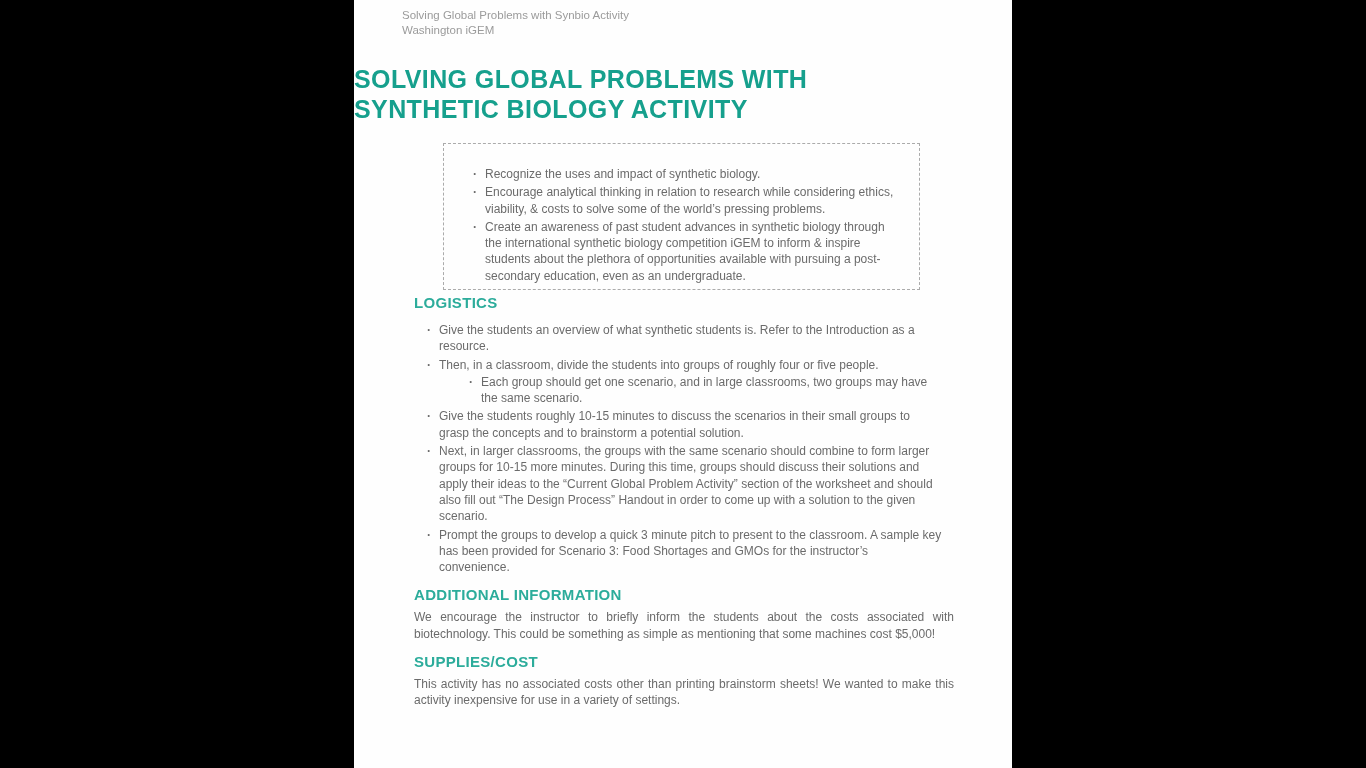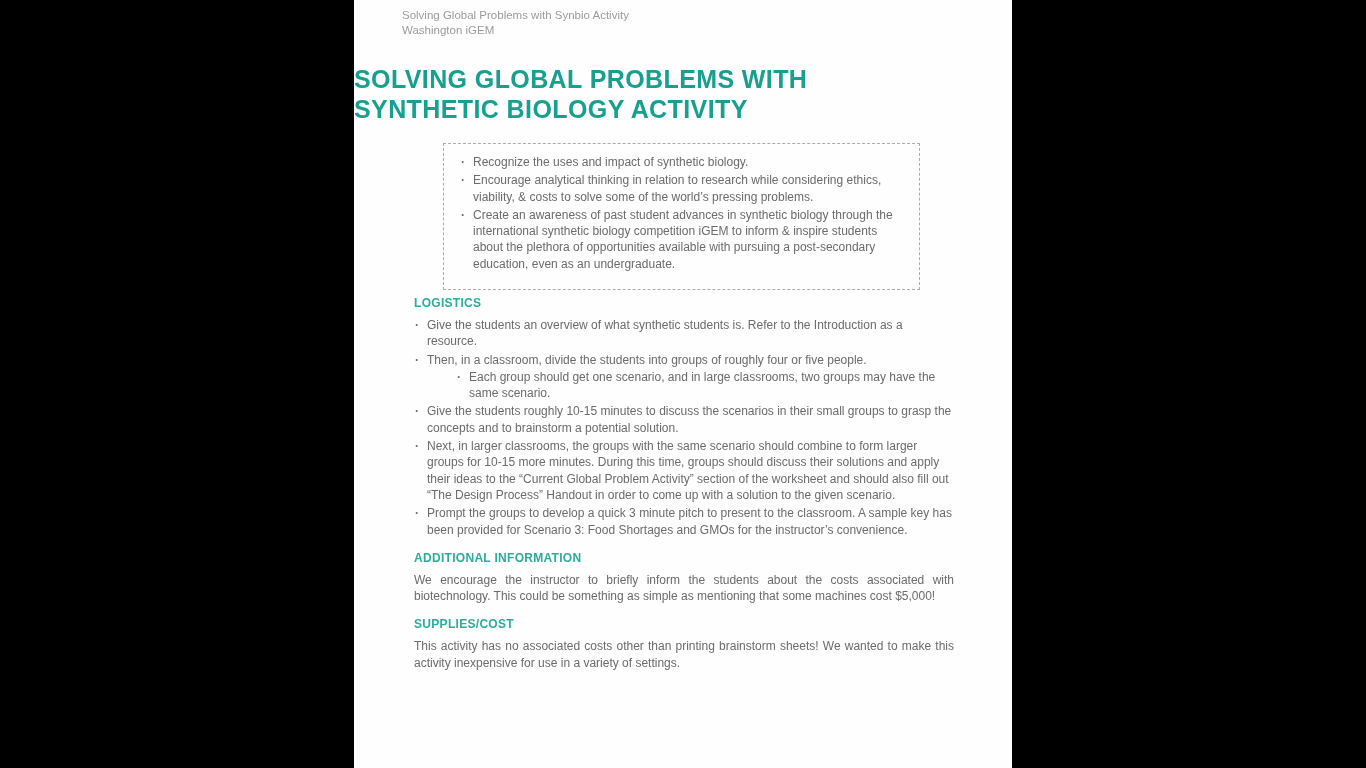--- a/index.html
+++ b/index.html
@@ -58,28 +58,28 @@
     position: absolute;
     left: 60px;
     top: 296px;
     width: 540px;
     color: #6b6b6b;
     font-size: 12px;
     line-height: 16.3px;
   }
   .section-heading {
     margin: 0 0 7px 0;
-    font-size: 12px;
+    font-size: 15px;
     line-height: 14px;
     font-weight: bold;
     color: #2CAC9B;
     letter-spacing: 0.3px;
   }
   .section-heading.spaced { margin-top: 13px; }
-  ul.bullets { margin: 0; padding: 0; list-style: none; }
+  ul.bullets { margin: 12px; padding: 0; list-style: none; }
   ul.bullets > li { position: relative; padding-left: 13px; margin-bottom: 2px; }
   ul.bullets > li::before {
     content: "\00b7";
     position: absolute;
     left: 1px;
     top: 0;
     font-weight: bold;
     color: #6b6b6b;
   }
   ul.sub-bullets { margin: 0 0 0 29px; padding: 0; list-style: none; }

